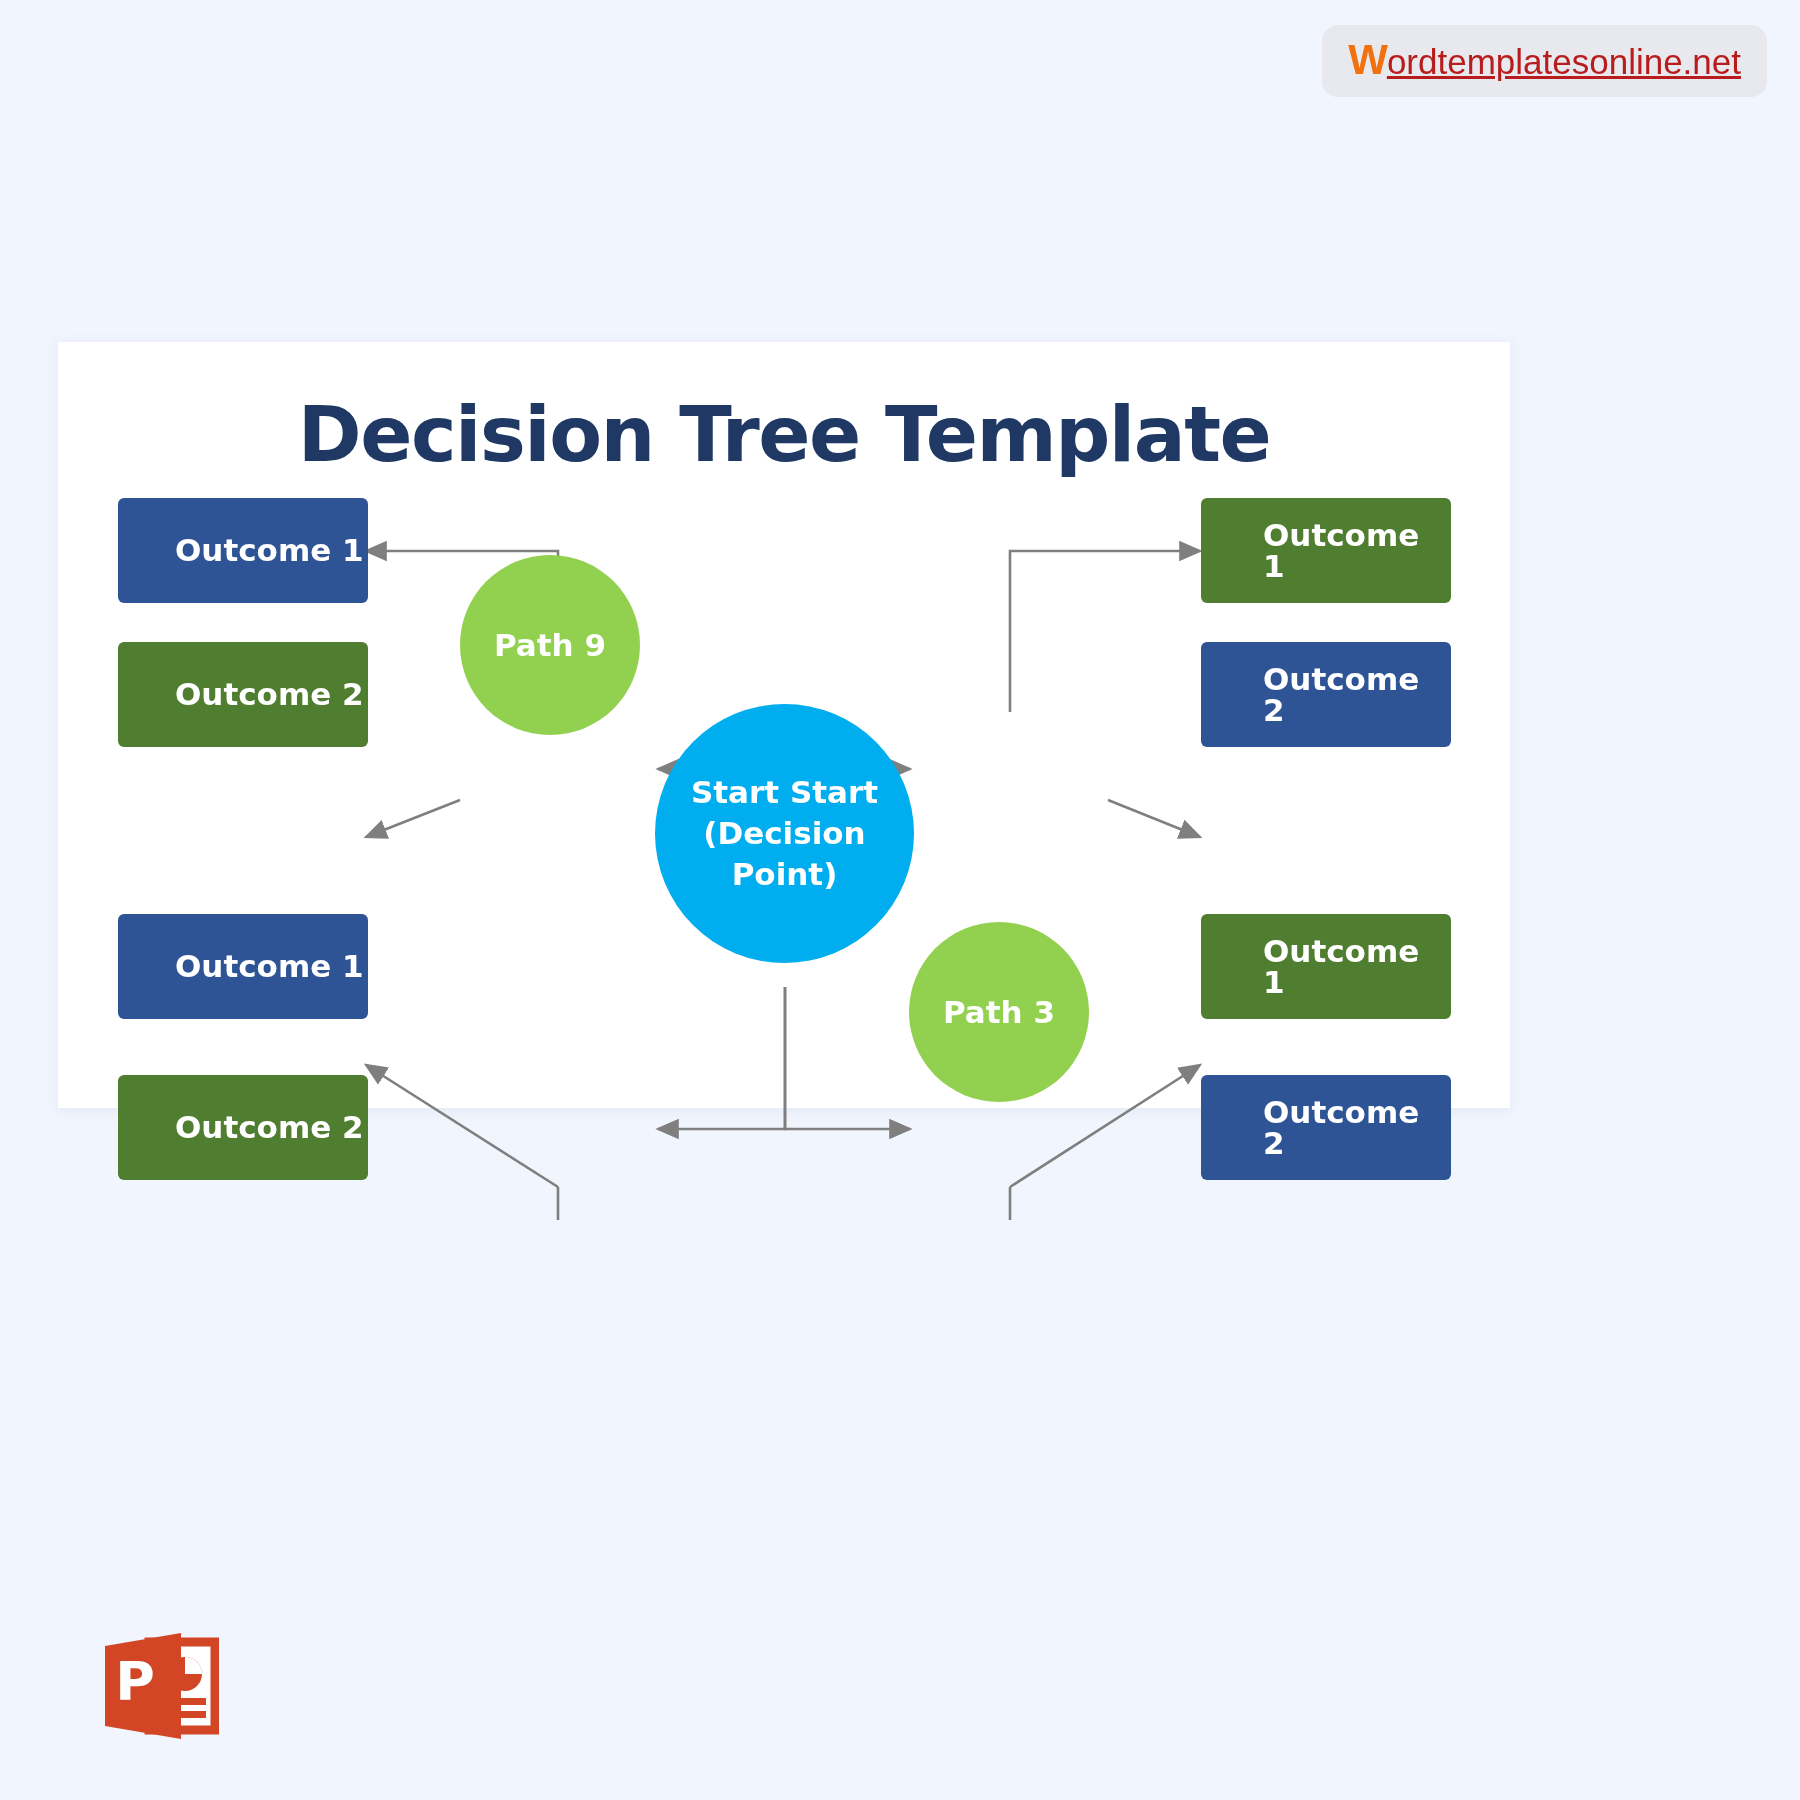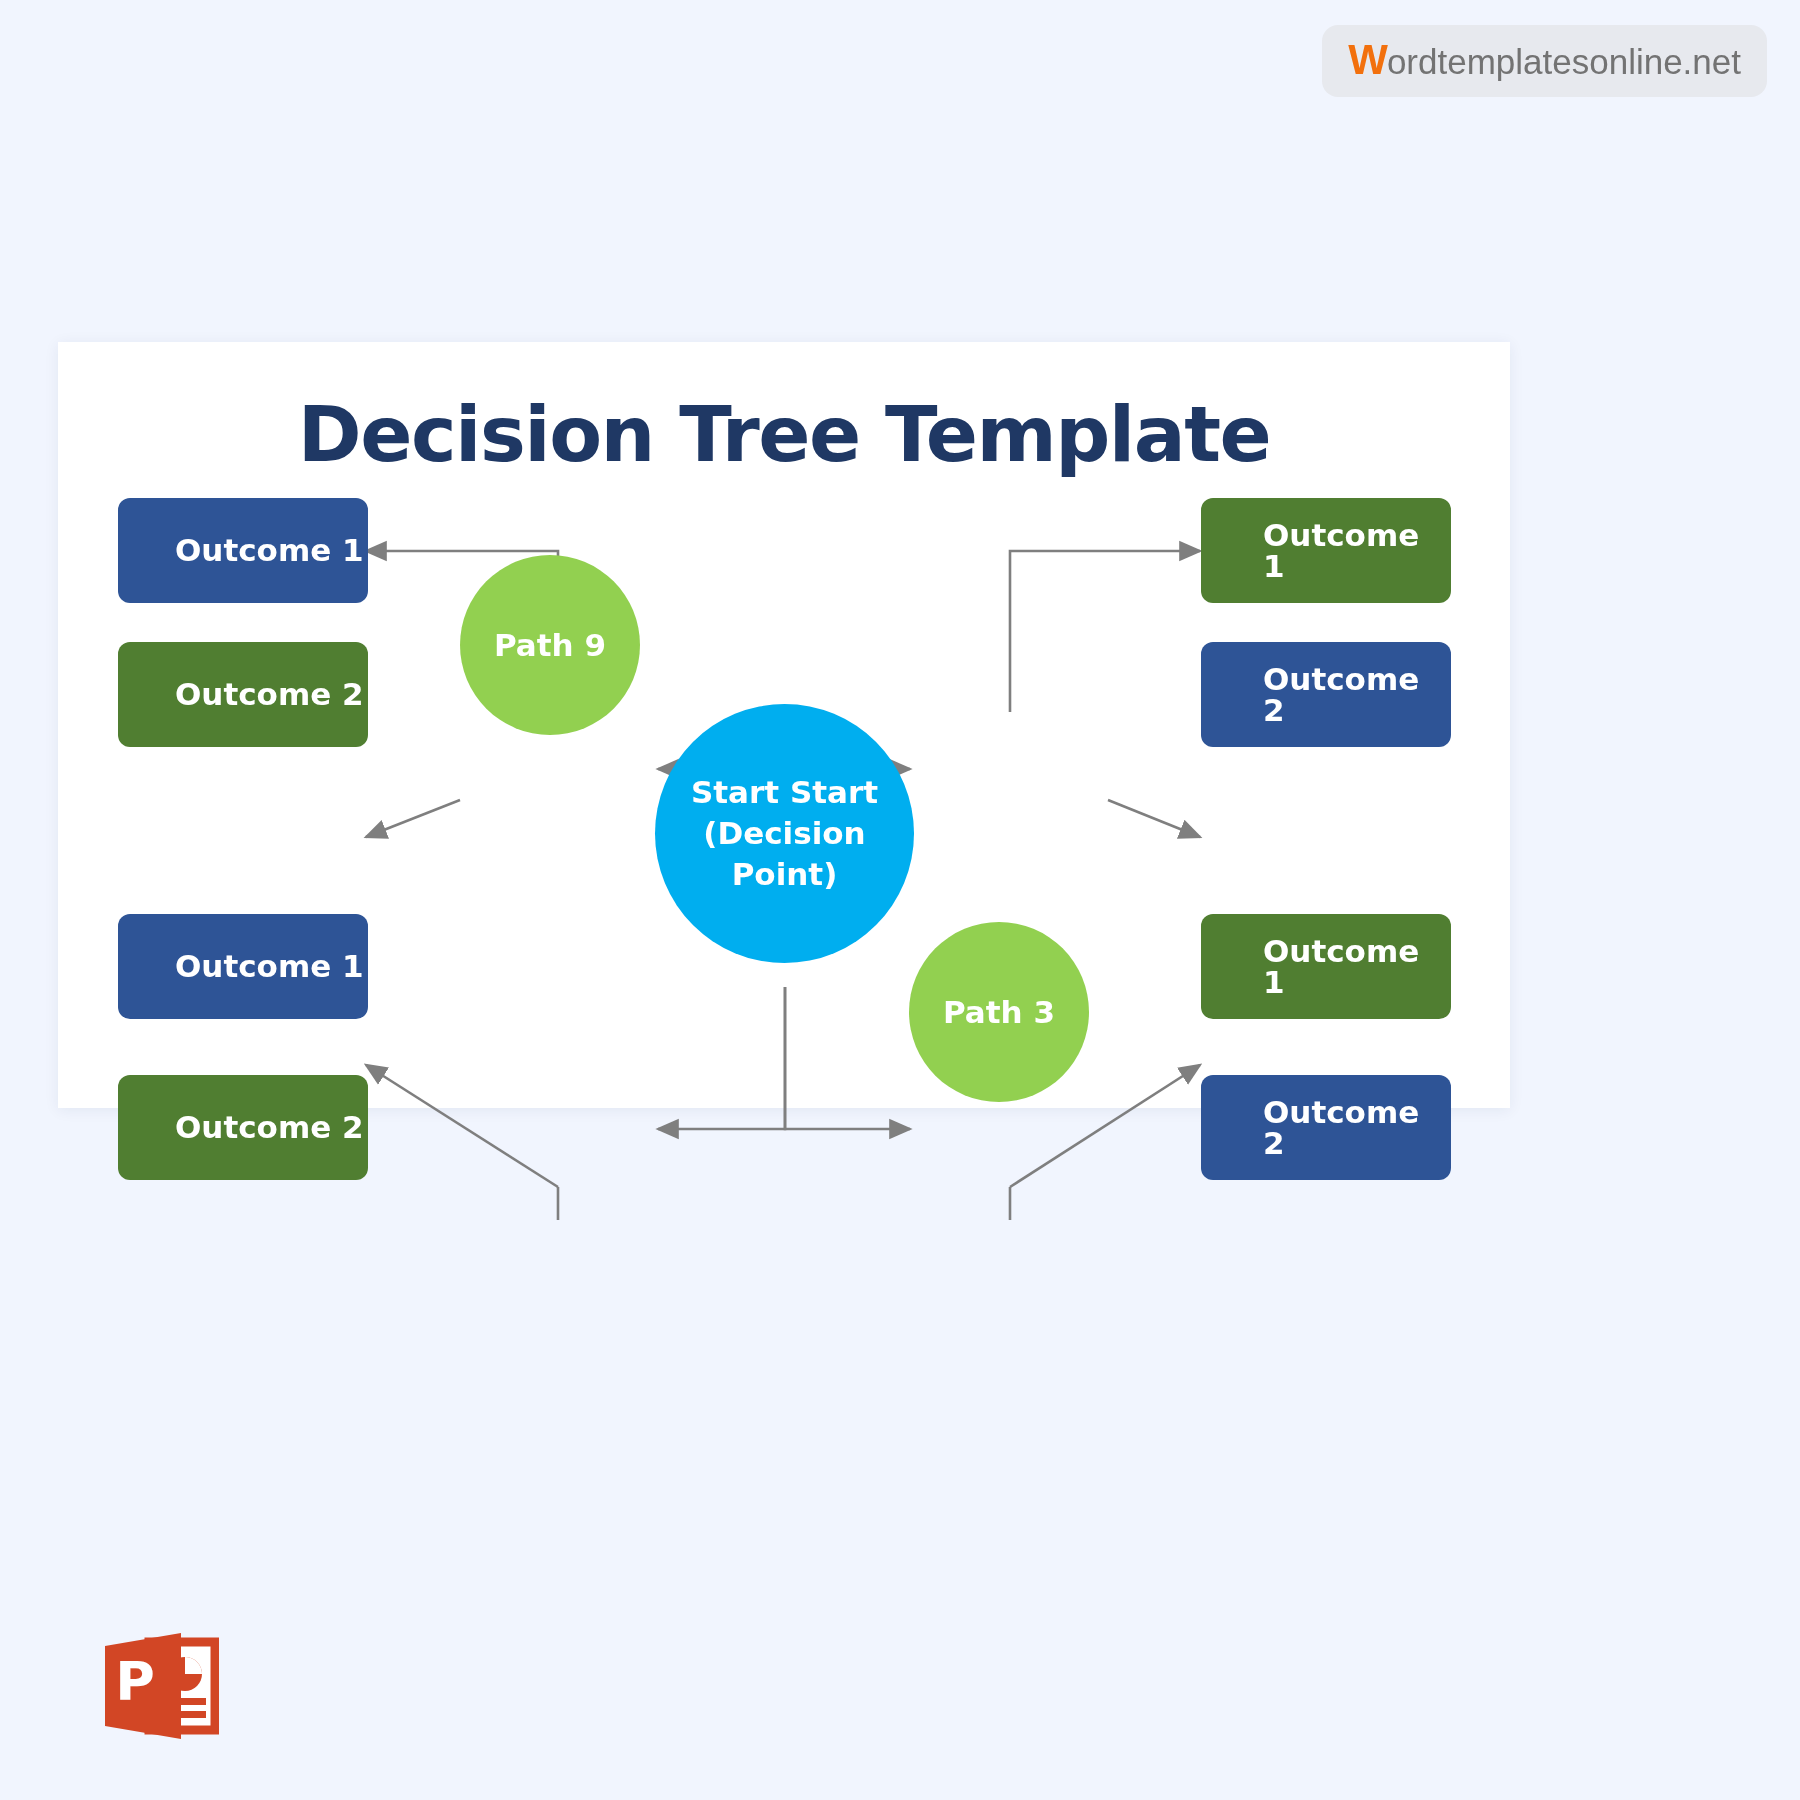--- a/index.html
+++ b/index.html
@@ -27,23 +27,24 @@
     align-items: baseline;
     line-height: 1;
   }
   #watermark .w-letter {
     color: #f2700d;
     font-weight: 700;
     font-size: 42px;
     letter-spacing: -1px;
   }
   #watermark .w-rest {
-    color: #737373;
+    color: #b91c1c;
     font-size: 35px;
     letter-spacing: 0px;
+    text-decoration: underline;
   }
 
   
   #slide {
     position: absolute;
     left: 58px;
     top: 342px;
     width: 1452px;
     height: 766px;
     background: #ffffff;
@@ -68,21 +69,21 @@
   #connectors {
     position: absolute;
     left: 0; top: 0;
     width: 1452px;
     height: 878px;
   }
 
   
   .outcome-box {
     position: absolute;
-    border-radius: 12px;
+    border-radius: 6px;
     display: flex;
     align-items: center;
     color: #ffffff;
     font-size: 31px;
     font-weight: 700;
     font-family: "DejaVu Sans", sans-serif;
     box-sizing: border-box;
     line-height: 1;
   }
   .outcome-box.align-left  { justify-content: flex-start; padding-left: 57px; }

